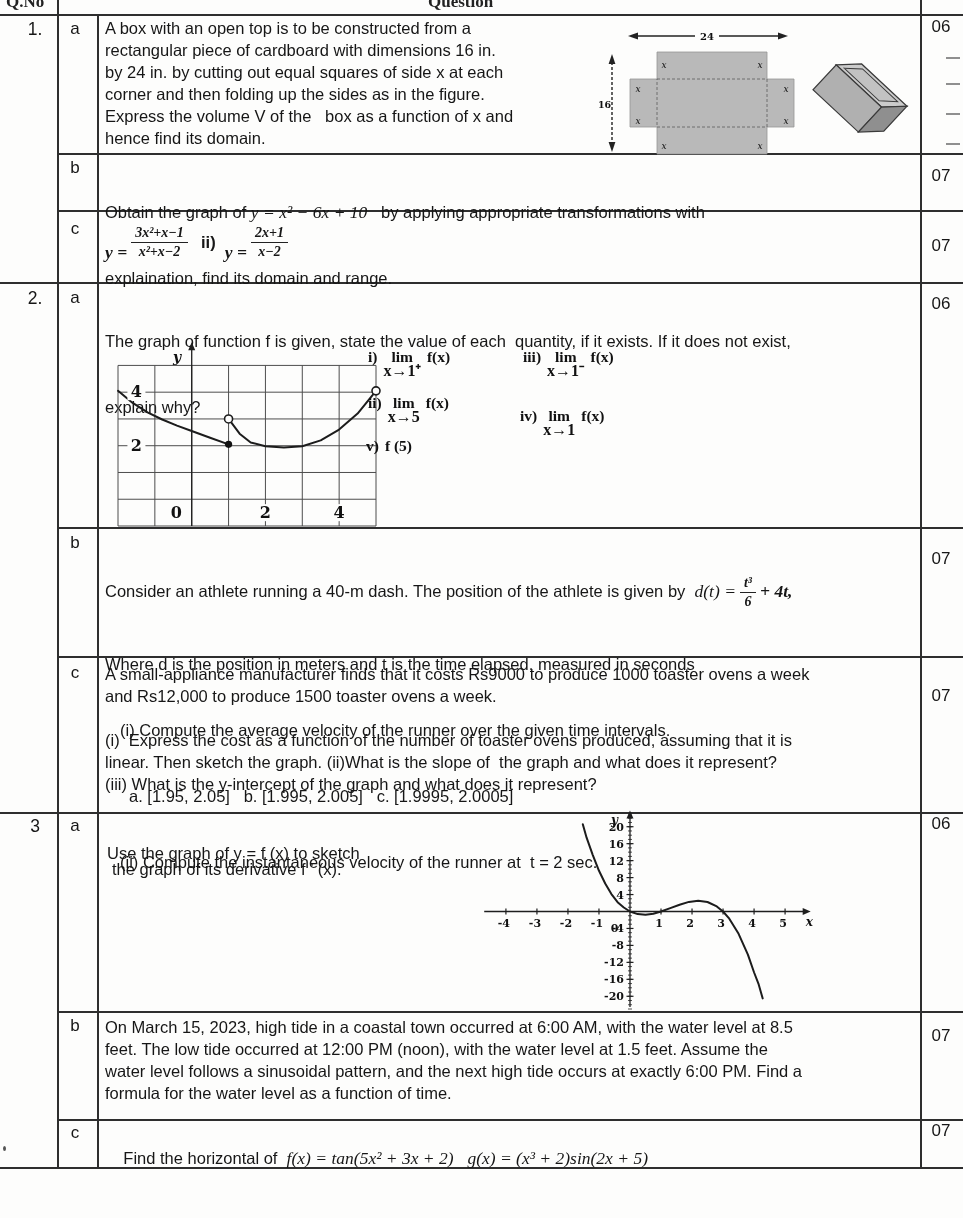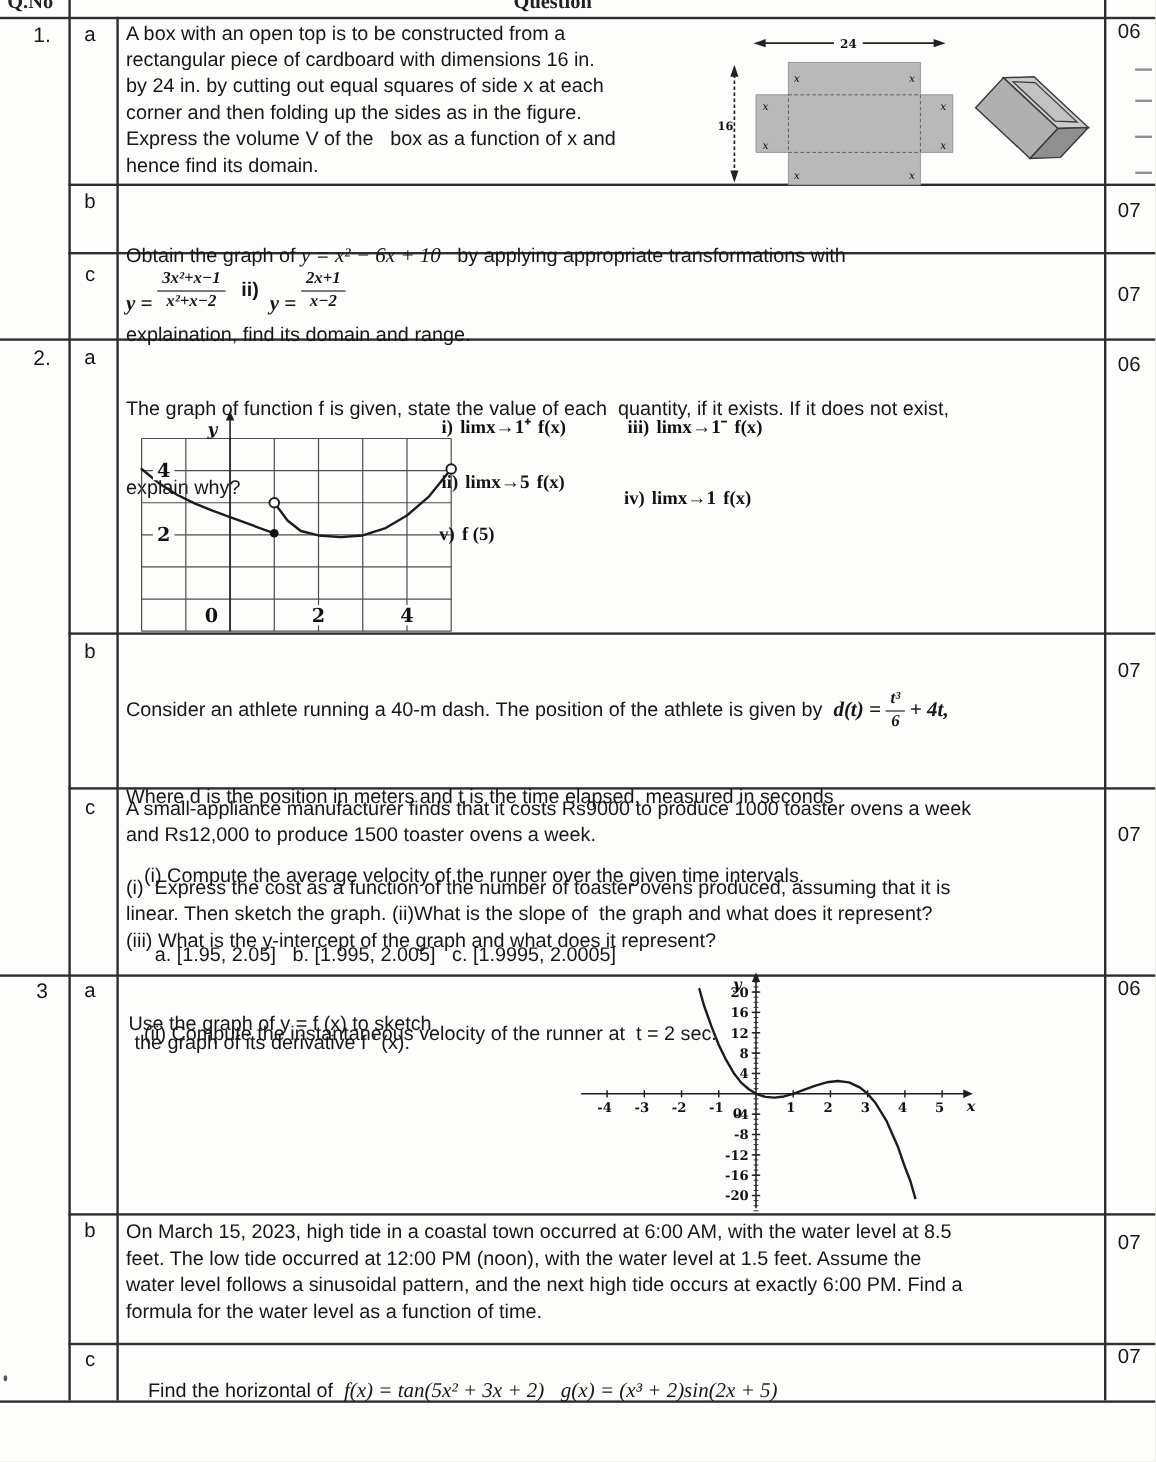--- a/index.html
+++ b/index.html
@@ -14,21 +14,21 @@
   .content{position:absolute;font-size:16.5px;line-height:22px;white-space:pre-wrap;}
   .tline{min-height:22px;white-space:pre-wrap;}
   .m{font-family:"Liberation Serif",serif;font-style:italic;font-size:17.5px;margin-top:19px;}
   .frac{display:inline-block;text-align:center;vertical-align:middle;
         font-family:"Liberation Serif",serif;font-style:italic;font-weight:600;
         font-size:14px;line-height:1.12;margin:0 4px;}
   .frac .num{display:block;padding:0 4px 1px;border-bottom:1.5px solid #222;}
   .frac .den{display:block;padding:1px 4px 0;}
   .limit-item{position:absolute;display:inline-flex;gap:6px;align-items:flex-start;
         font-family:"Liberation Serif",serif;font-size:15.5px;color:#111;}
-  .lim{display:inline-flex;flex-direction:row;align-items:center;}
+  .lim{display:inline-flex;flex-direction:column;align-items:center;}
   .lim-top{font-weight:bold;line-height:17px;}
   .lim-sub{font-size:16px;font-weight:bold;line-height:11px;}
   .lim-fx{font-weight:bold;}
   .it-label{font-weight:600;}
   .clip{position:absolute;overflow:hidden;height:13px;}
   .clip span{position:relative;top:-8px;font-family:"Liberation Serif",serif;
         font-weight:bold;font-size:17px;color:#222;}
   .dash{position:absolute;left:946px;width:14px;height:2px;background:#8f8f8f;}
   svg{overflow:visible;}
   svg text{font-family:"DejaVu Serif",serif;fill:#111;}
@@ -202,21 +202,21 @@
         <span class="lim-sub">x→1</span>
       </span>
     <span class="lim-fx">f(x)</span>
   </span>
   <span class="limit-item" style="left:366px;top:437px">
     <span class="it-label">v)</span>
     <span class="lim-fx">f (5)</span>
   </span>
 
   <div class="content" style="left:105px;top:531px;width:810px">
-    <div class="tline" style="min-height:30px"><span>Consider an athlete running a 40-m dash. The position of the athlete is given by  </span><span class="m" style="font-weight:700">d(t) =</span><span class="frac"><span class="num">t³</span><span class="den">6</span></span><span class="m" style="font-weight:600">+ 4t,</span></div>
+    <div class="tline" style="min-height:30px"><span>Consider an athlete running a 40-m dash. The position of the athlete is given by  </span><span class="m" style="font-weight:400">d(t) =</span><span class="frac"><span class="num">t³</span><span class="den">6</span></span><span class="m" style="font-weight:600">+ 4t,</span></div>
     <div class="tline">Where d is the position in meters and t is the time elapsed, measured in seconds</div>
     <div class="tline" style="padding-left:15px">(i) Compute the average velocity of the runner over the given time intervals.</div>
     <div class="tline" style="padding-left:24px">a. [1.95, 2.05]   b. [1.995, 2.005]   c. [1.9995, 2.0005]</div>
     <div class="tline" style="padding-left:15px">(ii) Compute the instantaneous velocity of the runner at  t = 2 sec.</div>
   </div>
 
   <div class="content" style="left:105px;top:663px;width:812px"><div class="tline">A small-appliance manufacturer finds that it costs Rs9000 to produce 1000 toaster ovens a week</div><div class="tline">and Rs12,000 to produce 1500 toaster ovens a week.</div><div class="tline"></div><div class="tline">(i)  Express the cost as a function of the number of toaster ovens produced, assuming that it is</div><div class="tline">linear. Then sketch the graph. (ii)What is the slope of  the graph and what does it represent?</div><div class="tline">(iii) What is the y-intercept of the graph and what does it represent?</div></div>
 
   <div class="content" style="left:107px;top:842px;width:380px">Use the graph of y = f (x) to sketch</div>
   <div class="content" style="left:112px;top:858px;width:380px">the graph of its derivative f ’ (x).</div>

